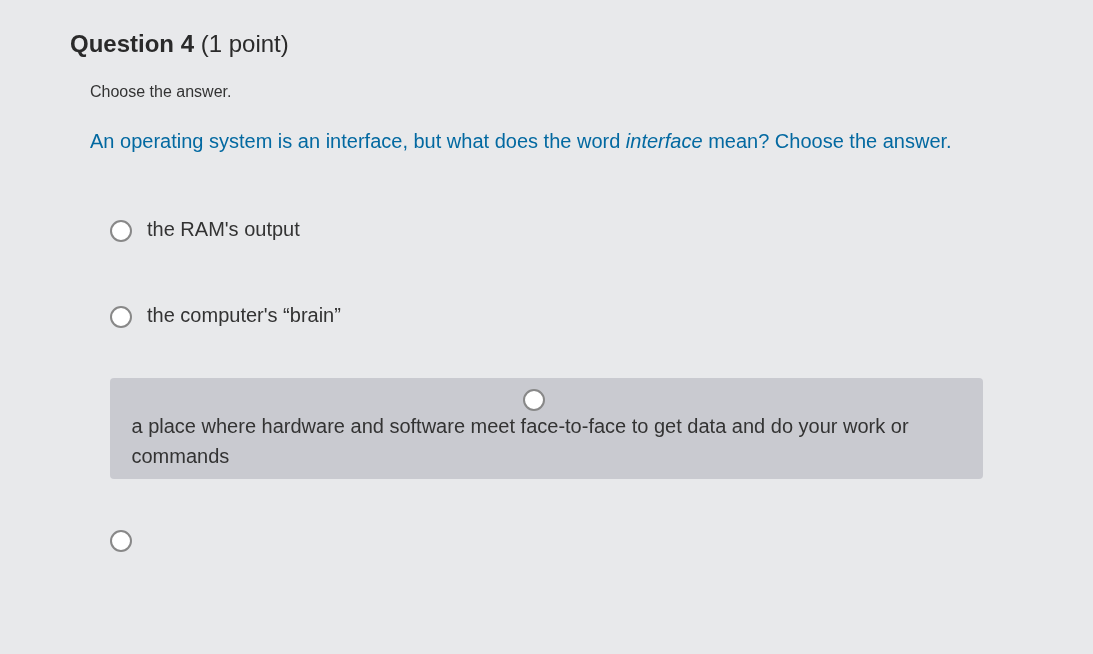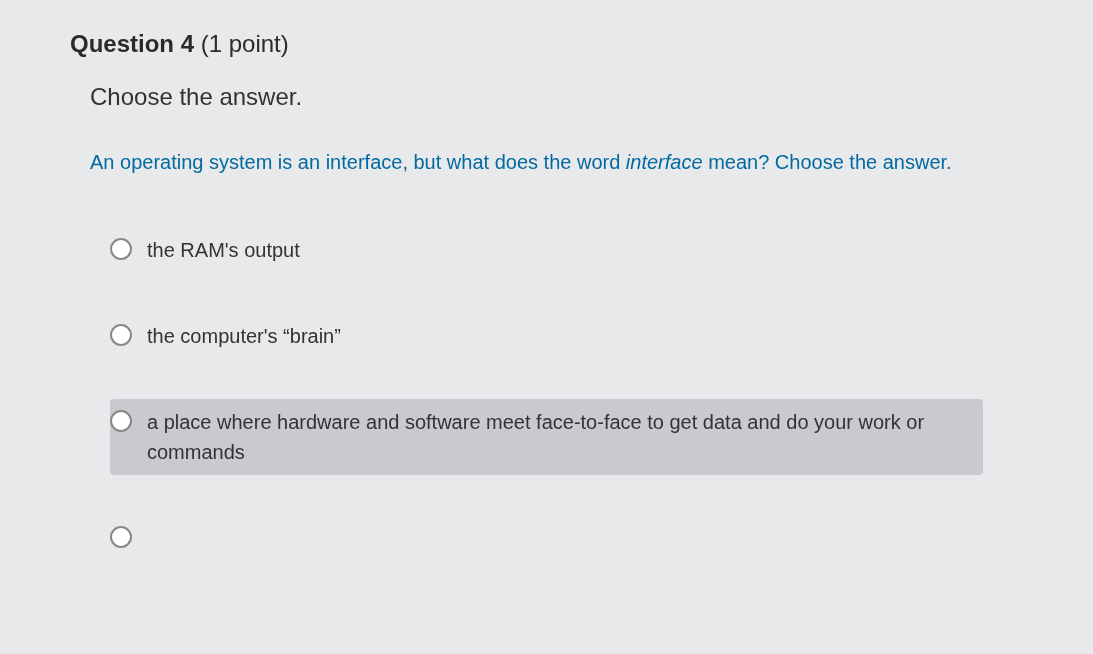--- a/index.html
+++ b/index.html
@@ -19,50 +19,51 @@
       font-size: 24px;
       margin-bottom: 25px;
     }
     .question-header strong {
       font-weight: 700;
     }
     .question-header .points {
       font-weight: 400;
     }
     .instruction {
-      font-size: 24px;
+      font-size: 16px;
       margin-left: 20px;
-      margin-bottom: 36px;
+      margin-bottom: 25px;
       color: #333;
     }
     .question-text {
       font-size: 20px;
       margin-left: 20px;
       margin-bottom: 50px;
       color: #0369a1;
       line-height: 1.5;
       max-width: 920px;
     }
     .question-text .italic {
       font-style: italic;
     }
     .options {
       margin-left: 40px;
     }
     .option {
       display: flex;
-      align-items: flex-start;
+      align-items: center;
       margin-bottom: 40px;
       padding: 8px 10px 8px 0;
       border-radius: 4px;
       cursor: pointer;
     }
     .option.highlighted {
       background: #c9cad0;
       margin-right: 40px;
+      flex-direction: column;
     }
     .radio {
       width: 22px;
       height: 22px;
       border: 2px solid #888;
       border-radius: 50%;
       margin-right: 15px;
       margin-top: 3px;
       flex-shrink: 0;
       background: #fff;

